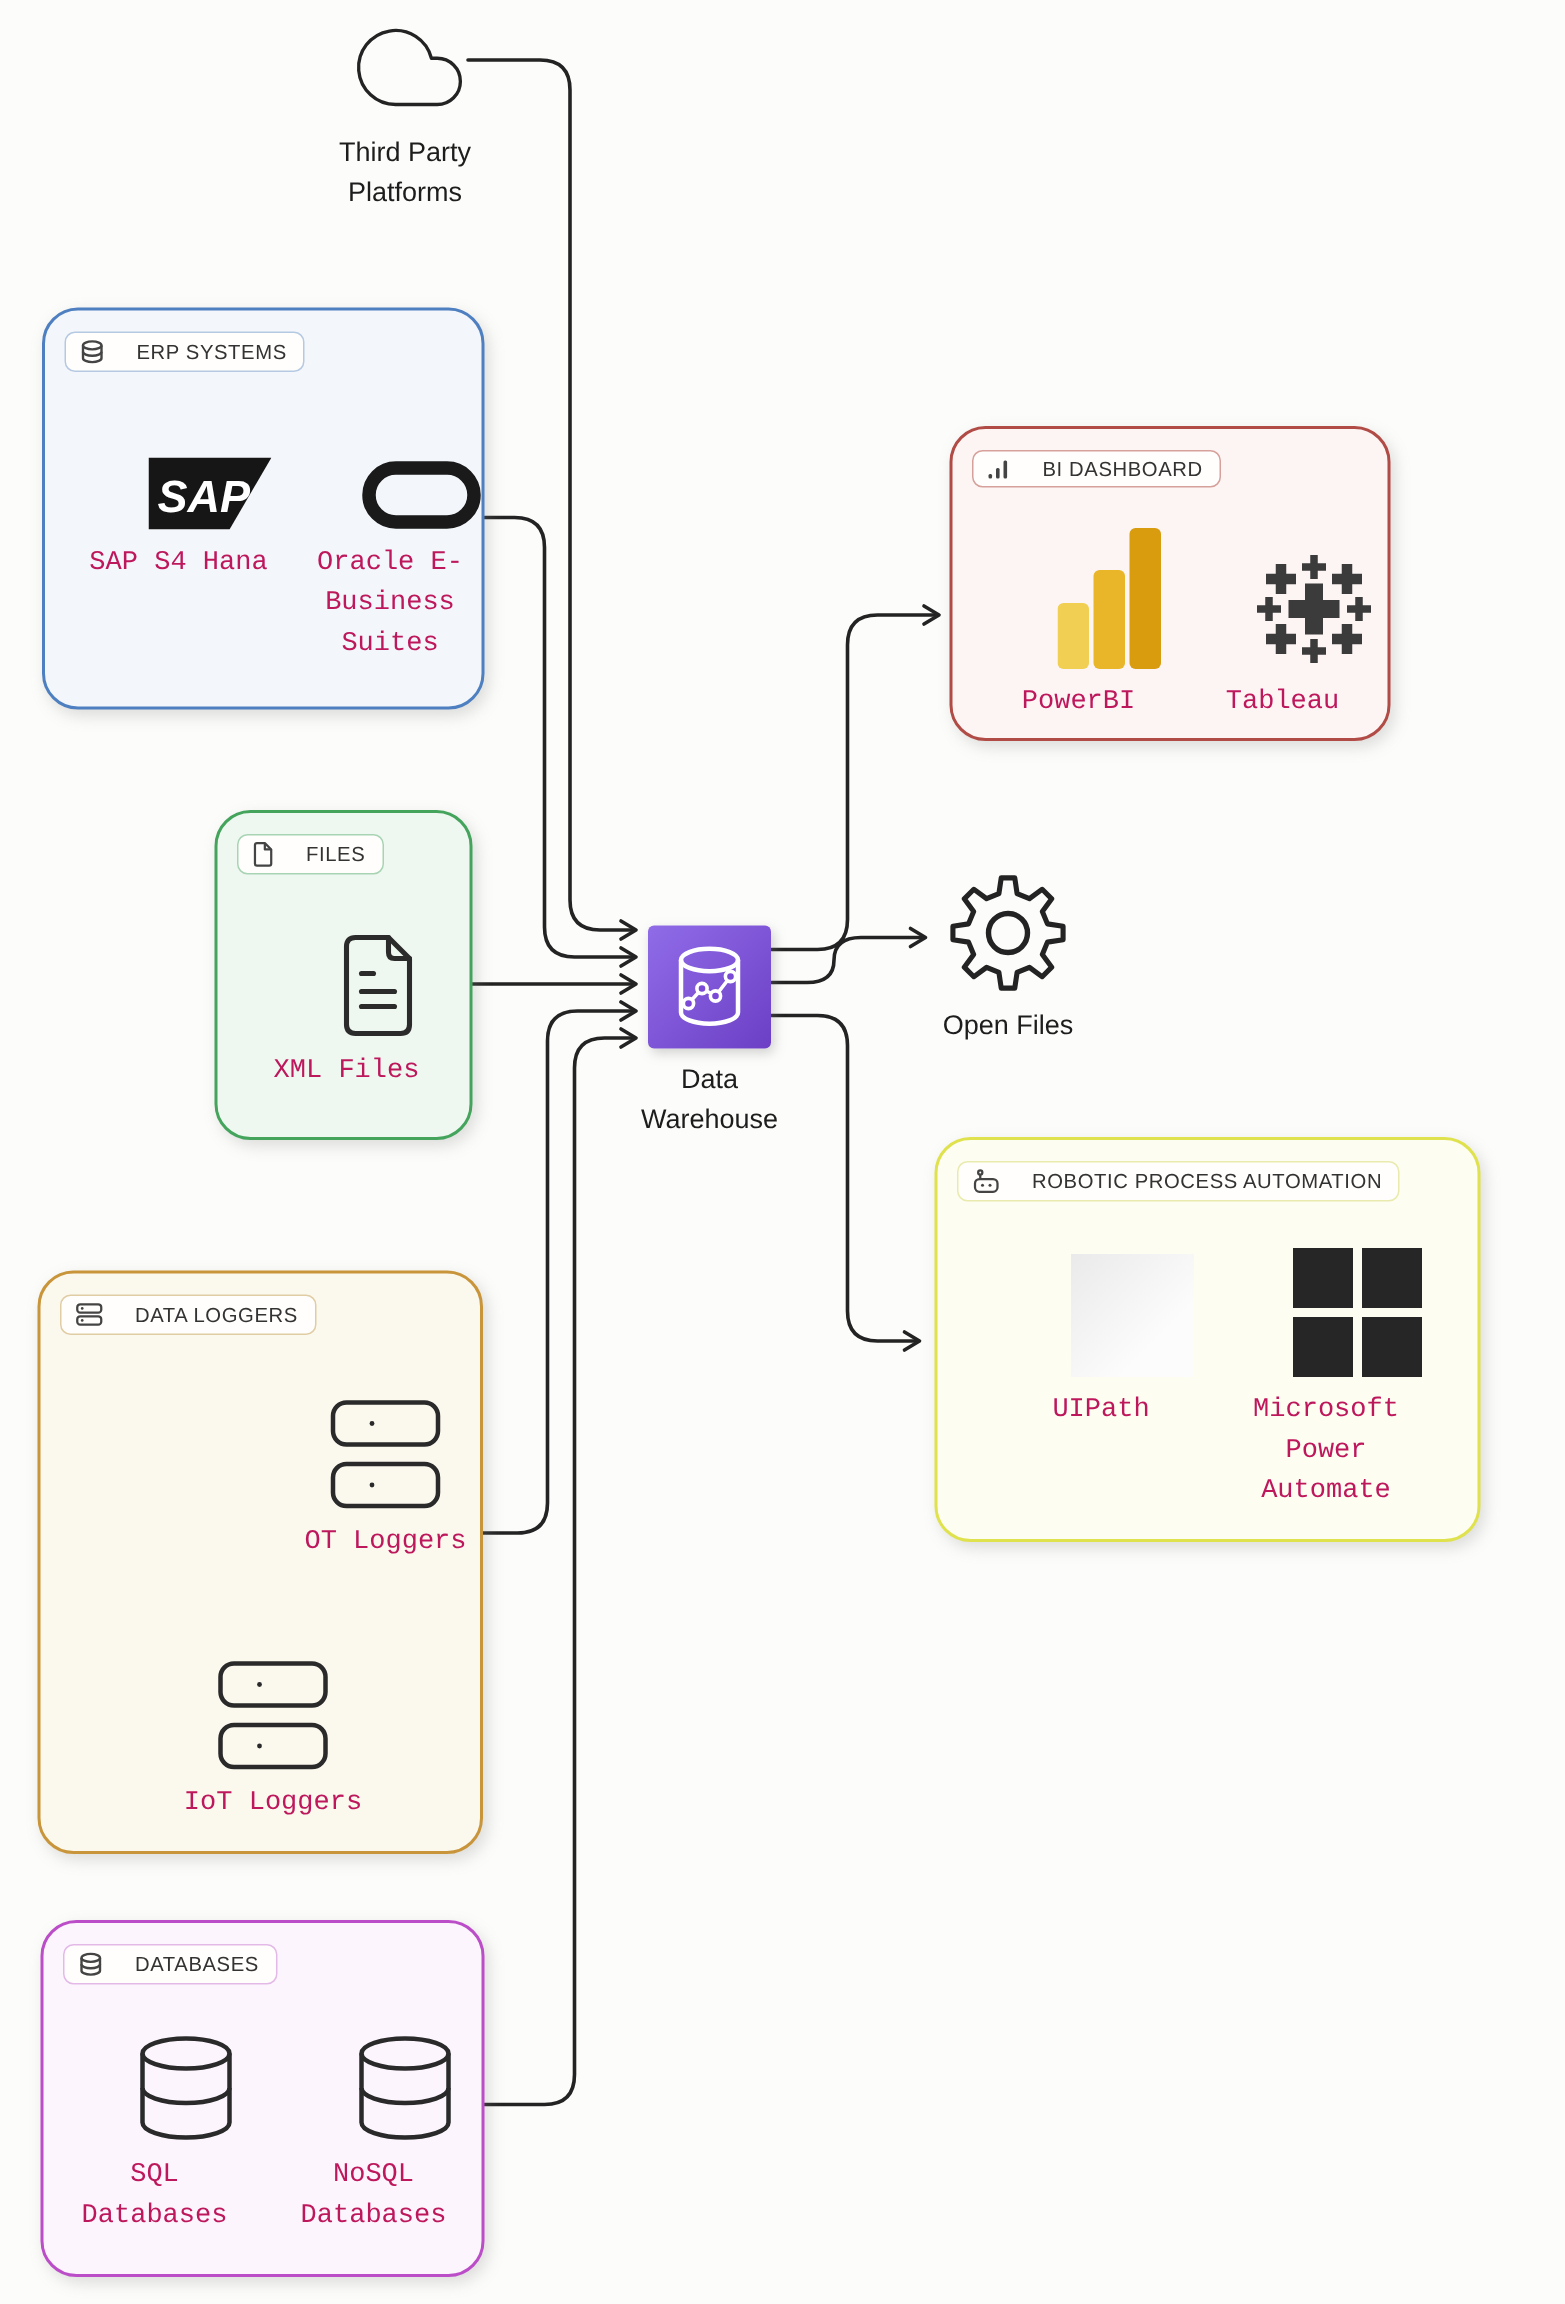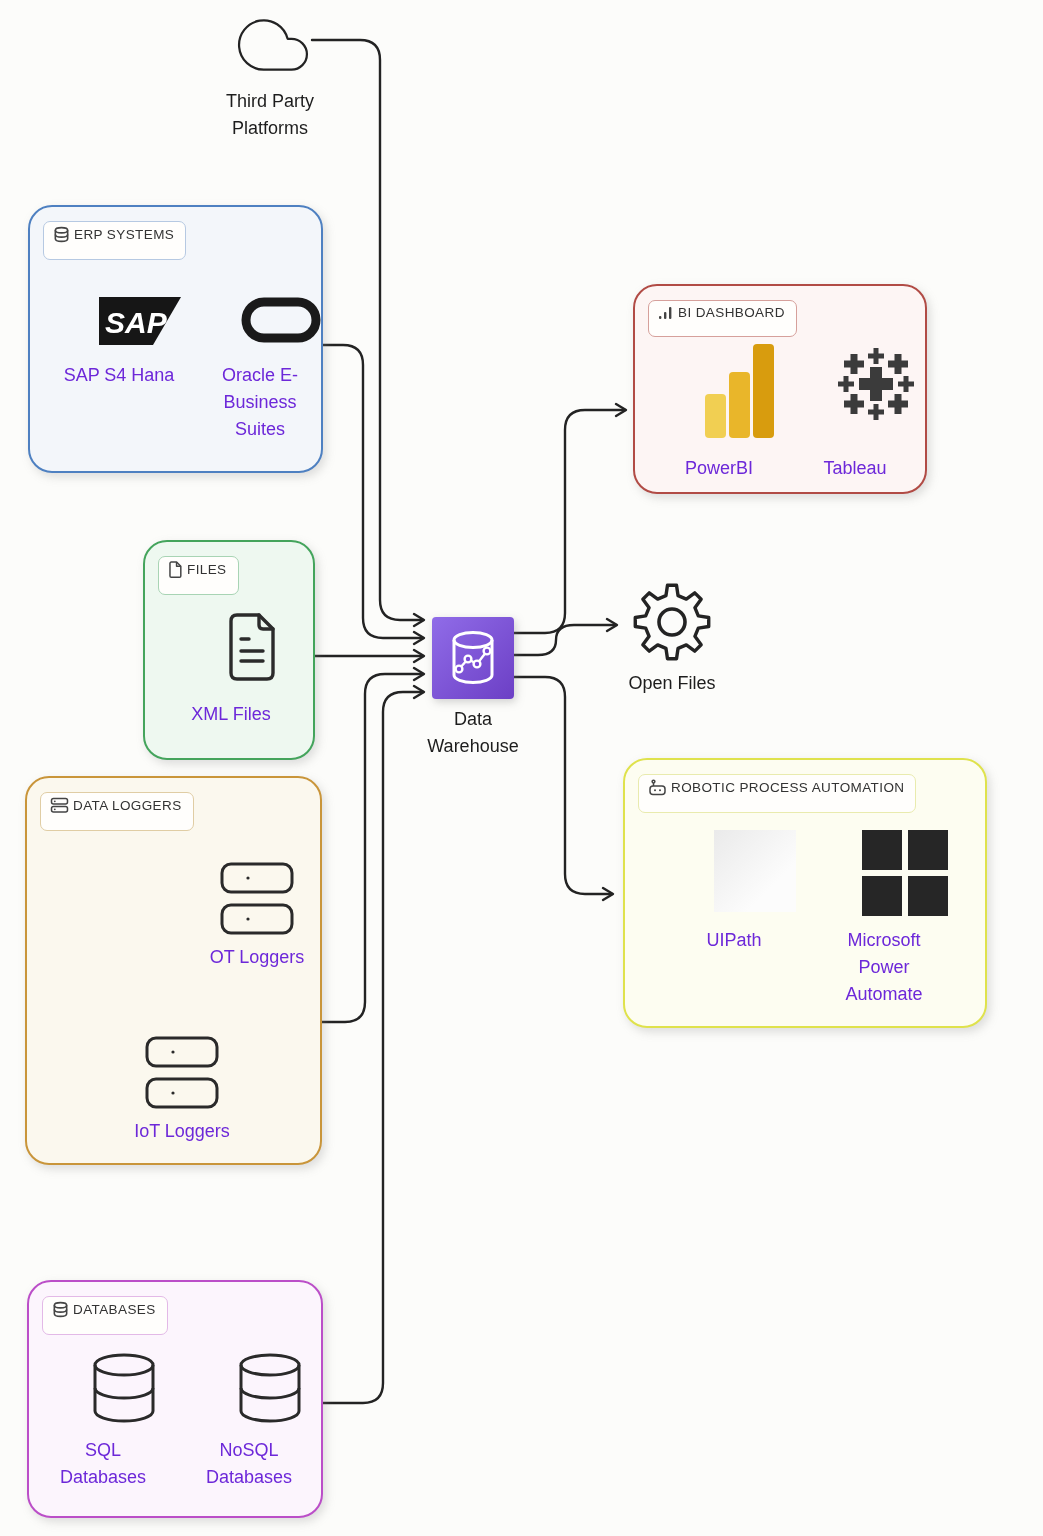--- a/index.html
+++ b/index.html
@@ -1,25 +1,25 @@
 <!DOCTYPE html>
 <html><head>
 <meta charset="utf-8">
 <style>
   * { margin:0; padding:0; box-sizing:border-box; }
   html,body { background:#ffffff; font-family:"Liberation Sans", sans-serif; }
   .canvas { position:relative; width:1043px; height:1536px; background:#fcfcfa; overflow:hidden; color:#1d1d1d; }
   .wires { position:absolute; left:0; top:0; width:1043px; height:1536px; }
   .gbox { position:absolute; border:2px solid; border-radius:24px; box-shadow:3px 4px 10px rgba(140,140,140,.28); }
-  .badge { position:absolute; left:13px; top:14px; display:inline-flex; align-items:center; gap:4px;
-           background:#fffefc; border:1.5px solid; border-radius:7px; padding:4px 11px 16px 9px;
+  .badge { position:absolute; left:13px; top:14px; display:inline-flex; align-items:center; gap:21px;
+           background:#fffefc; border:1.5px solid; border-radius:7px; padding:4px 11px 4px 9px;
            font-size:13.5px; letter-spacing:.4px; color:#333; white-space:nowrap; }
   .item { position:absolute; display:flex; flex-direction:column; align-items:center; text-align:center; }
-  .iconarea { display:flex; align-items:flex-start; justify-content:center;margin-left:41px; }
-  .ilabel { margin-top:9px; font-size:18px; line-height:1.5; color:#6d28d9; }
+  .iconarea { display:flex; align-items:flex-end; justify-content:center;margin-left:41px; }
+  .ilabel { margin-top:9px; font-size:18px; line-height:1.5; color:#be185d;font-family:Liberation Mono, monospace; }
   .lbl { position:absolute; text-align:center; font-size:18px; line-height:1.5; color:#1d1d1d; }
   .node { position:absolute; }
   .wh { position:absolute; left:432px; top:617px; width:82px; height:82px; border-radius:4px;
         background:linear-gradient(135deg,#906ce8 0%,#6c3fc5 100%); box-shadow:2px 3px 8px rgba(130,130,130,.35); }
   .uipath-square { width:82px; height:82px; background:linear-gradient(135deg,#eaeaea 0%,#fcfcfc 70%); }
   .loggerstack { display:flex; flex-direction:column; gap:9px; align-items:center; }
 </style>
 </head>
 <body>
 
@@ -208,21 +208,21 @@
               <rect x="46" y="0" width="40" height="40"></rect>
             <rect x="0" y="46" width="40" height="40"></rect>
               <rect x="46" y="46" width="40" height="40"></rect>
           </g>
         </svg>
       </div>
       <div class="ilabel">Microsoft Power Automate</div>
     </div>
   </div>
 
-  <div class="gbox" style="left:25px;top:776px;width:297px;height:389px;border-color:#c9953a;background:#fbf8ee">
+  <div class="gbox" style="left:25px;top:847px;width:297px;height:389px;border-color:#c9953a;background:#fbf8ee">
     <div class="badge" style="border-color:#e0cda4">
       <svg width="19" height="17" viewBox="0 0 19 17">
         <g fill="none" stroke="#444" stroke-width="1.5">
           <rect x="1.5" y="1.5" width="16" height="5.6" rx="2"></rect>
           <rect x="1.5" y="9.5" width="16" height="5.6" rx="2"></rect>
         </g>
         <circle cx="4.8" cy="4.3" r="0.9" fill="#444"></circle>
           <circle cx="4.8" cy="12.3" r="0.9" fill="#444"></circle>
       </svg>
       <span>DATA LOGGERS</span>

